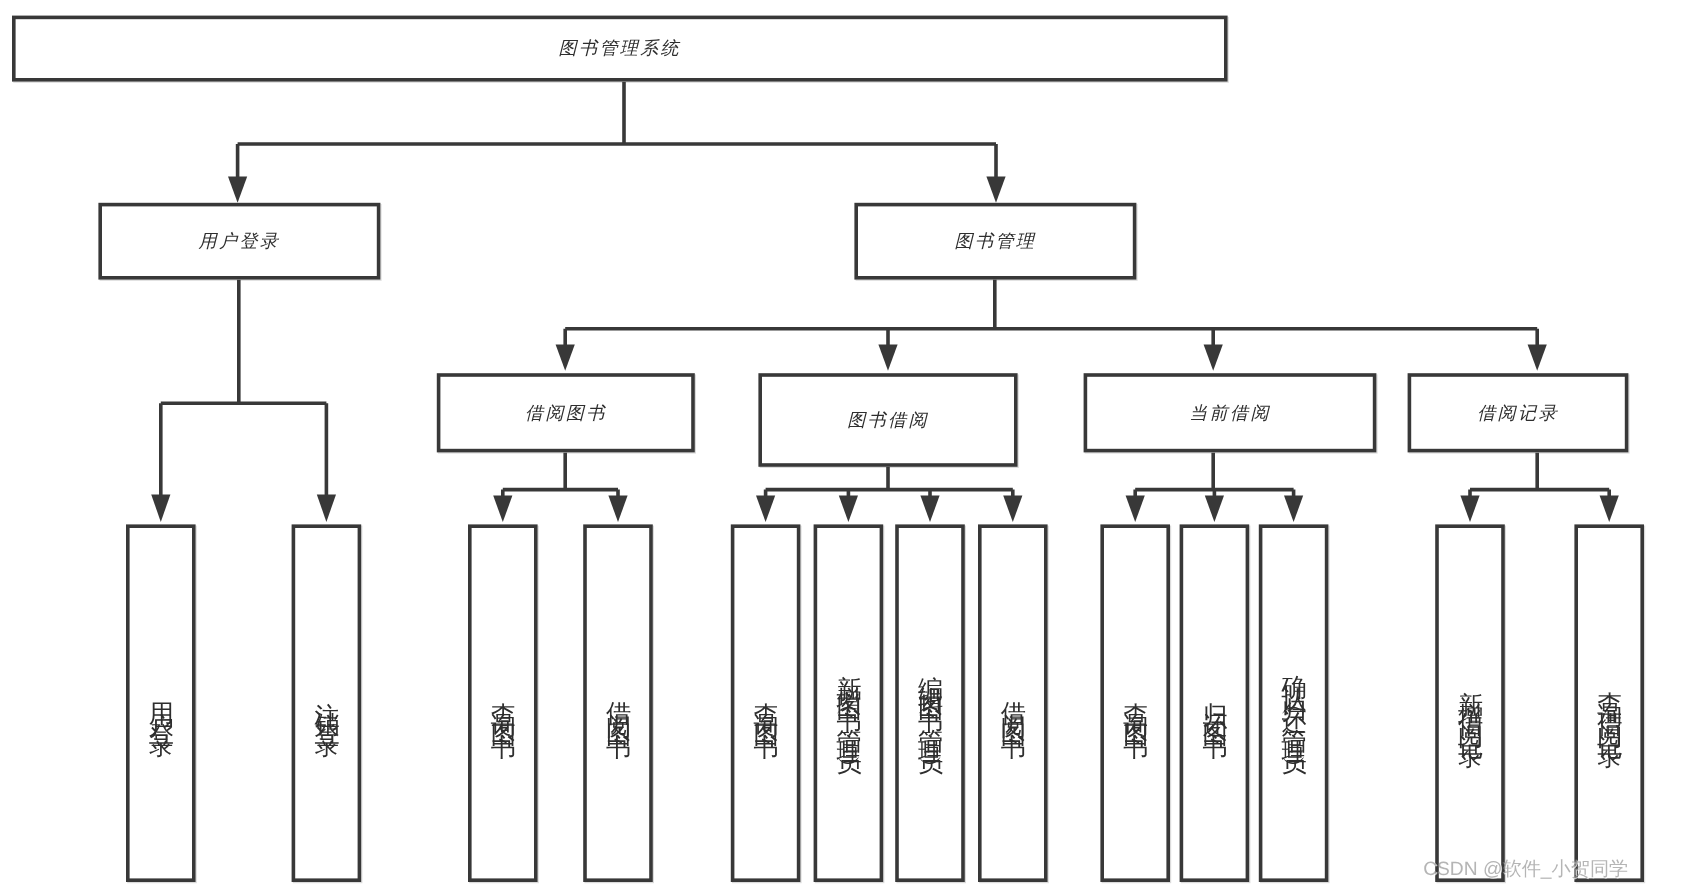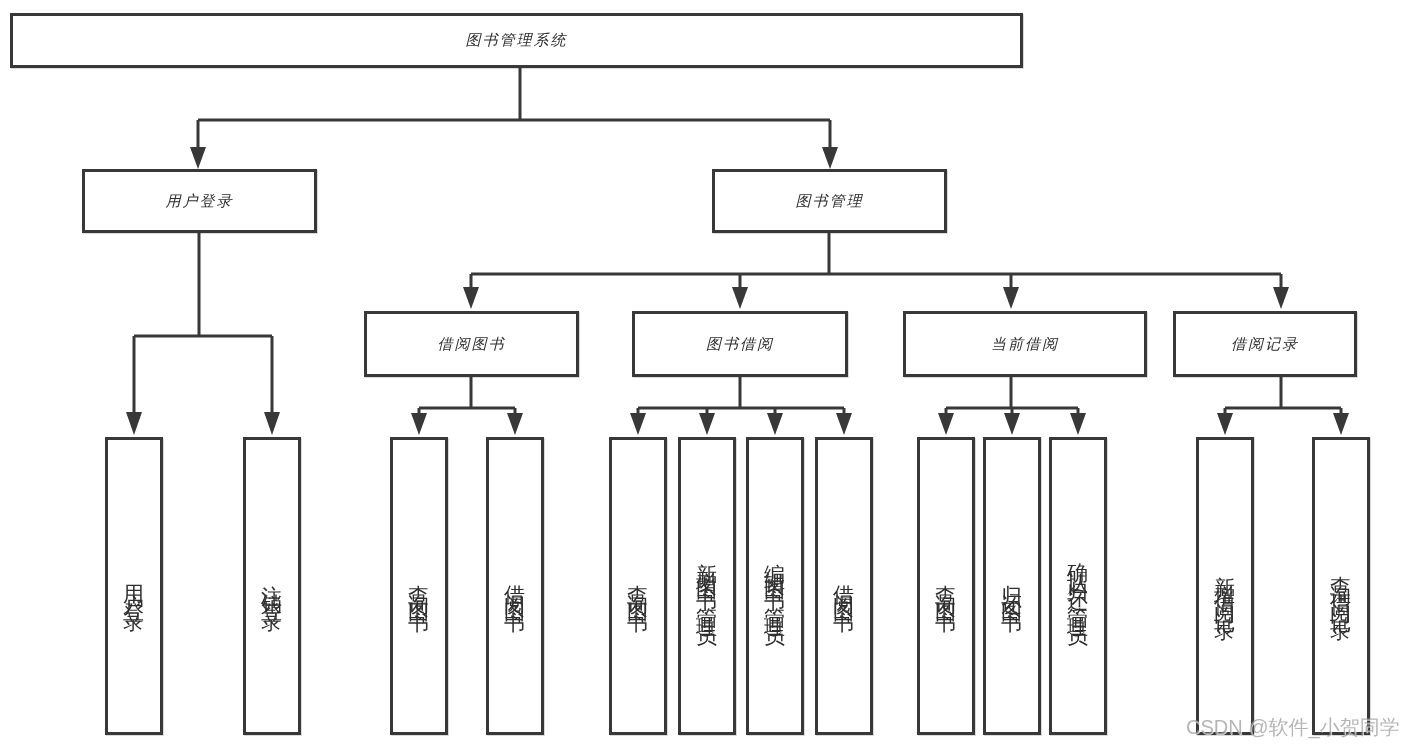--- a/index.html
+++ b/index.html
@@ -13,21 +13,21 @@
     display:flex;align-items:center;justify-content:center;z-index:1;
     box-shadow:1px 1px 0 rgba(56,56,56,0.18);
   }
   .box.h{font-size:15px;letter-spacing:2px;white-space:nowrap;font-style:italic;}
   .box.v{
     writing-mode:vertical-rl;text-orientation:mixed;
     font-size:21px;letter-spacing:9px;line-height:1;
   }
   .watermark{
     position:absolute;left:1186px;top:714px;z-index:2;white-space:nowrap;
-    font-size:20px;color:rgba(152,152,152,0.72);
+    font-size:16px;color:rgba(152,152,152,0.72);
     text-shadow:1px 1px 0 rgba(255,255,255,0.7);
   }
 </style>
 </head>
 <body>
 
 <div class="canvas">
 
   <svg class="connectors" width="1405" height="747" viewBox="0 0 1405 747">
     <g stroke="#383838" stroke-width="3" fill="none">
@@ -68,21 +68,21 @@
       <polygon points="1333,413 1349,413 1341,435"></polygon>
     </g>
   </svg>
 
   <div class="box h" style="left:10px;top:13px;width:1013px;height:55px;">图书管理系统</div>
 
   <div class="box h" style="left:82px;top:169px;width:235px;height:64px;">用户登录</div>
   <div class="box h" style="left:712px;top:169px;width:235px;height:64px;text-align:center;">图书管理</div>
 
   <div class="box h" style="left:364px;top:311px;width:215px;height:66px;">借阅图书</div>
-  <div class="box h" style="left:632px;top:311px;width:216px;height:66px;">图书借阅</div>
+  <div class="box h" style="left:632px;top:311px;width:216px;height:78px;">图书借阅</div>
   <div class="box h" style="left:903px;top:311px;width:244px;height:66px;">当前借阅</div>
   <div class="box h" style="left:1173px;top:311px;width:184px;height:66px;">借阅记录</div>
 
   <div class="box v" style="left:105px;top:437px;width:58px;height:298px;">用户登录</div>
   <div class="box v" style="left:243px;top:437px;width:58px;height:298px;">注销登录</div>
 
   <div class="box v" style="left:390px;top:437px;width:58px;height:298px;">查询图书</div>
   <div class="box v" style="left:486px;top:437px;width:58px;height:298px;">借阅图书</div>
 
   <div class="box v" style="left:609px;top:437px;width:58px;height:298px;">查询图书</div>

